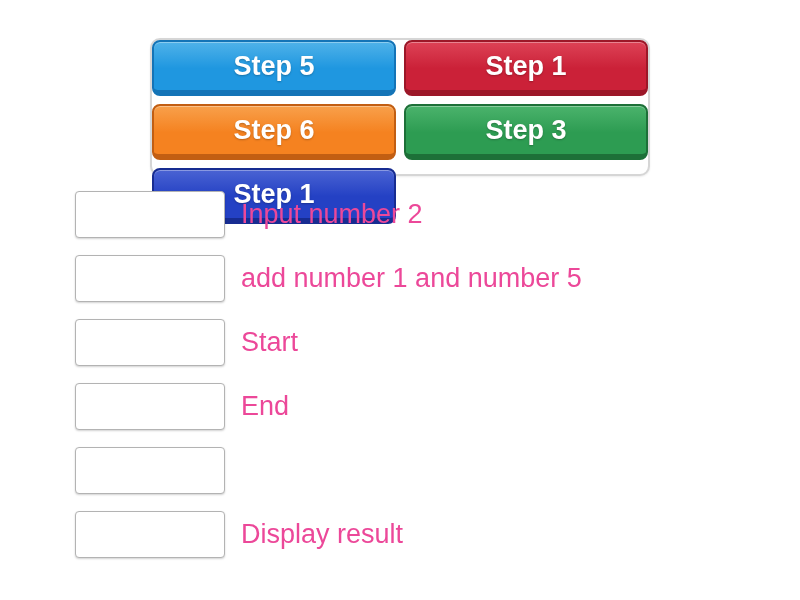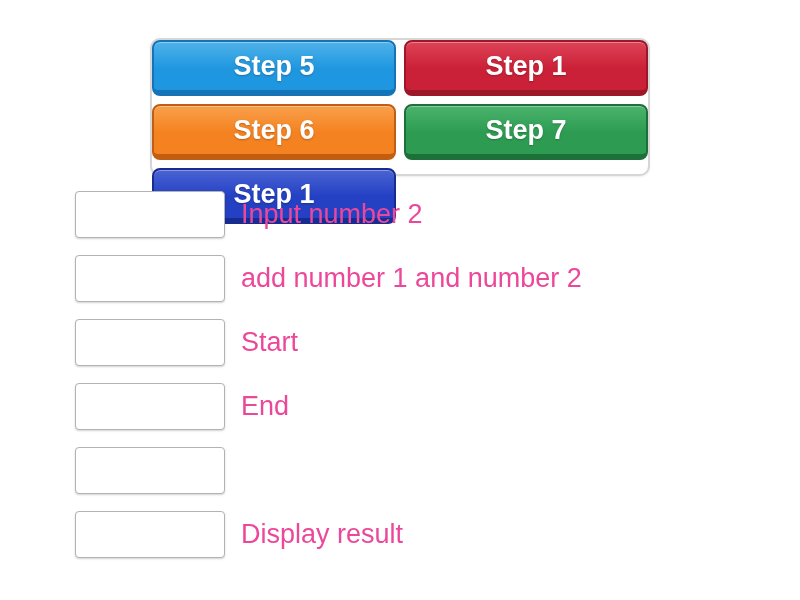--- a/index.html
+++ b/index.html
@@ -83,31 +83,31 @@
   }
 </style>
 </head>
 <body>
 
 <div class="stage">
   <div class="tray" id="tray">
       <button class="chip" style="--main: #1f97e0; --light: #4fb2e9; --dark: #1474b7;">Step 5</button>
       <button class="chip" style="--main: #cb2138; --light: #dd4256; --dark: #9c1728;">Step 1</button>
       <button class="chip" style="--main: #f58220; --light: #f8a04b; --dark: #c25e12;">Step 6</button>
-      <button class="chip" style="--main: #2d9c52; --light: #4bb36c; --dark: #1d7038;">Step 7</button>
+      <button class="chip" style="--main: #2d9c52; --light: #4bb36c; --dark: #1d7038;">Step 3</button>
       <button class="chip" style="--main: #2441c4; --light: #4a63d3; --dark: #172c91;">Step 1</button>
     </div>
   <div class="rows" id="rows">
       <div class="row">
     <div class="dropzone"></div>
     <div class="row-label">Input number 2</div>
   </div>
       <div class="row">
     <div class="dropzone"></div>
-    <div class="row-label">add number 1 and number 2</div>
+    <div class="row-label">add number 1 and number 5</div>
   </div>
       <div class="row">
     <div class="dropzone"></div>
     <div class="row-label">Start</div>
   </div>
       <div class="row">
     <div class="dropzone"></div>
     <div class="row-label">End</div>
   </div>
       <div class="row">

